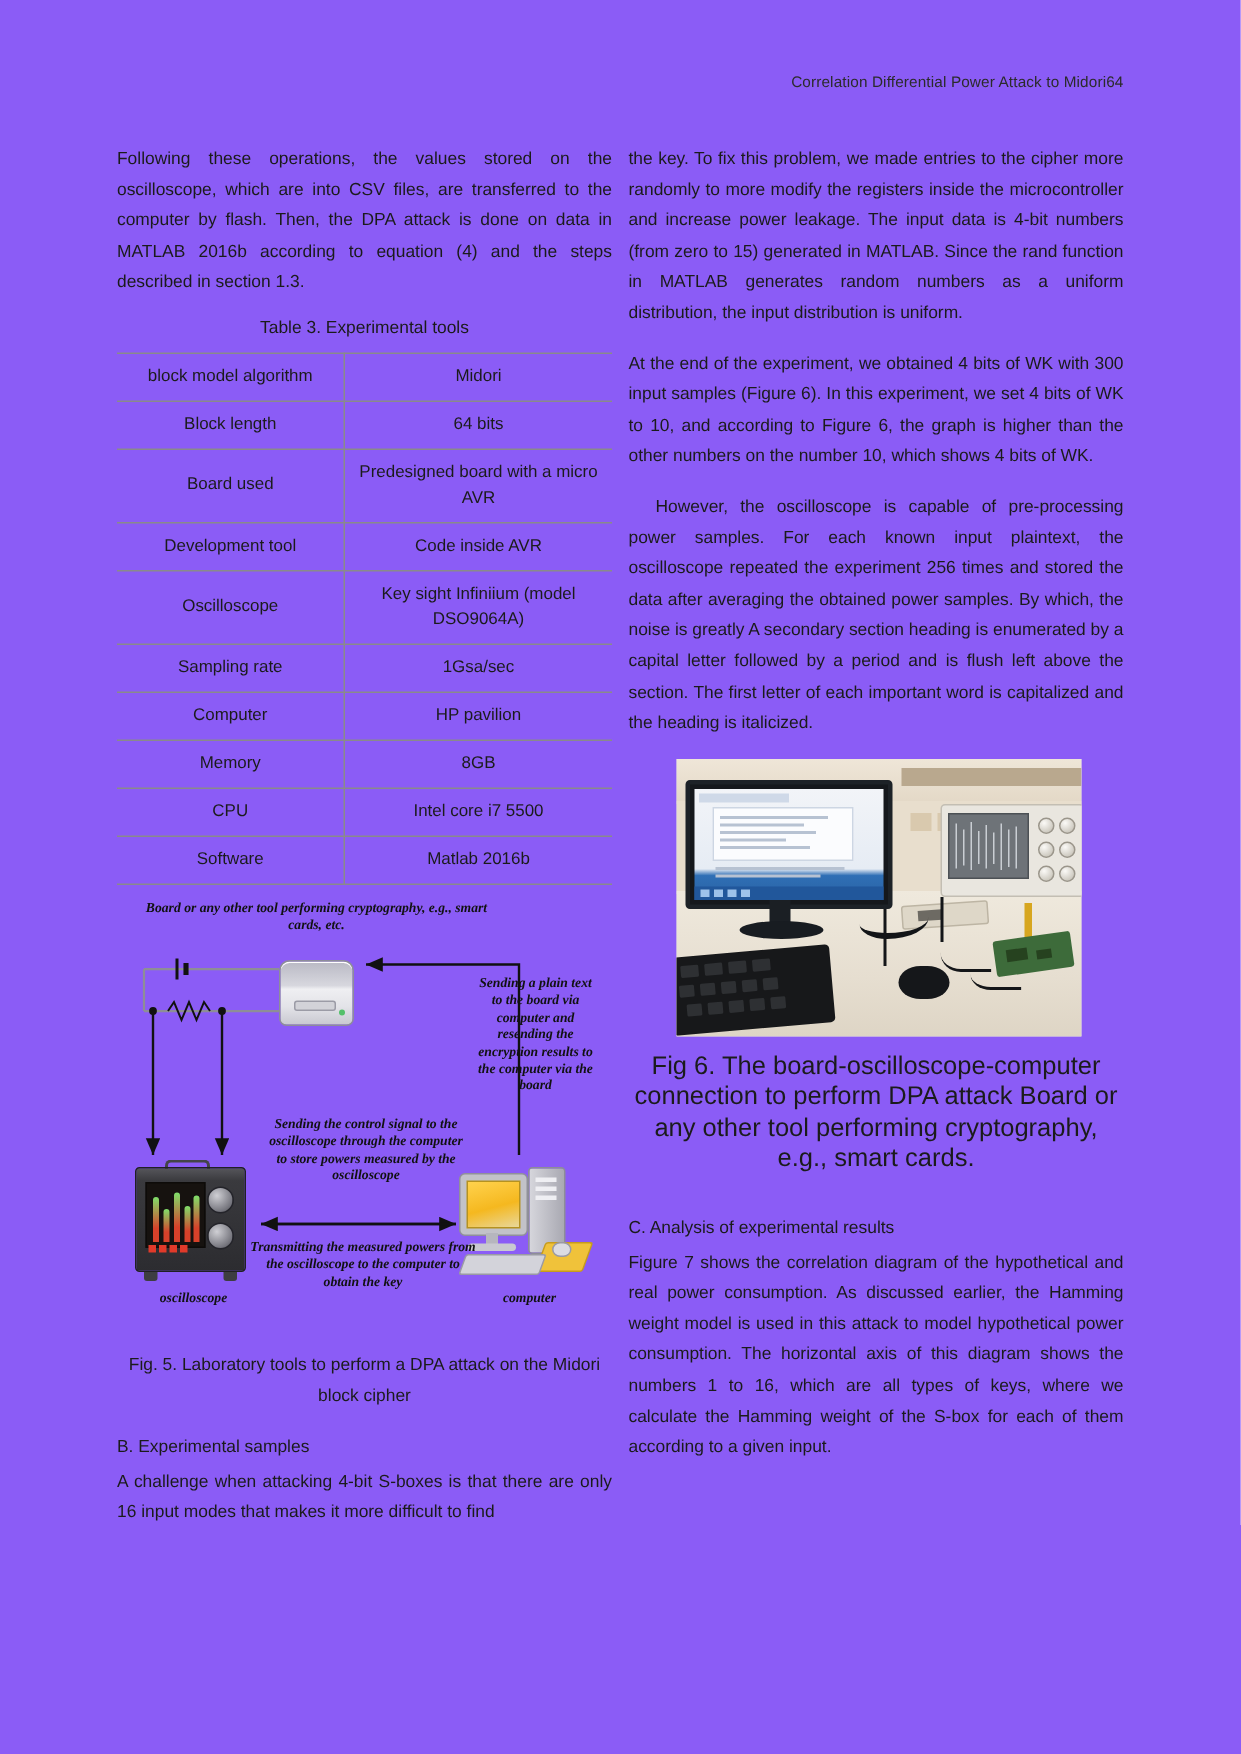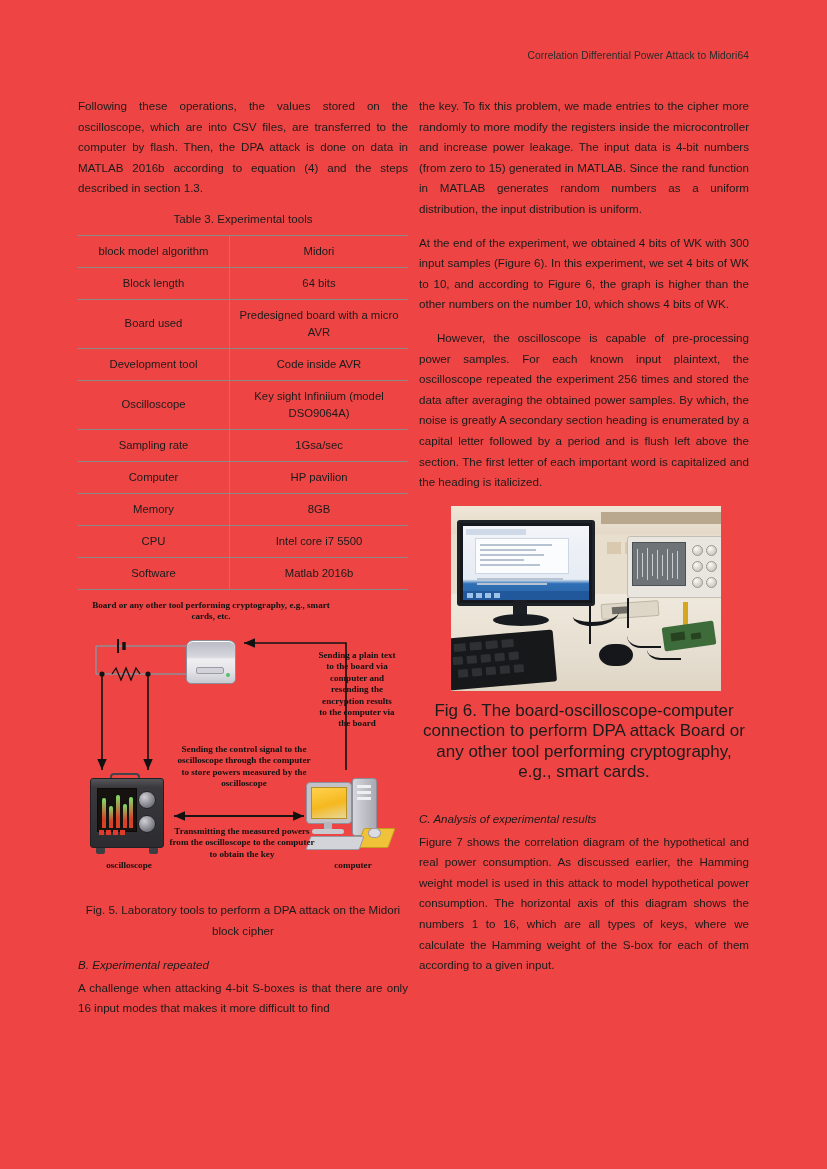--- a/index.html
+++ b/index.html
@@ -11,21 +11,21 @@
     width: 827px;
     height: 1169px;
     position: relative;
     font-family: "Liberation Sans", sans-serif;
     color: #1b1b1b;
     overflow: hidden;
   }
   .page {
     position: absolute;
     inset: 0;
-    background: #ef4444;
+    background: #8b5cf6;
   }
 
   
   .header {
     position: absolute;
     top: 50px;
     right: 78px;
     font-size: 10.2px;
     color: #2b2b2b;
     letter-spacing: 0.1px;
@@ -48,21 +48,20 @@
     text-justify: inter-word;
     color: #1b1b1b;
   }
   p.body.indent { text-indent: 18px; }
   p.body.last { margin-bottom: 0; }
 
   .sec-head {
     margin: 0 0 2px 0;
     font-size: 11.6px;
     line-height: 20.6px;
-    font-style: italic;
     color: #1b1b1b;
   }
 
   
   .table-title {
     margin: 9px 0 10px 0;
     font-size: 11.6px;
     text-align: center;
     color: #1b1b1b;
   }
@@ -85,20 +84,21 @@
     width: 139px;
     border-right: 1.1px solid #8a8a8a;
   }
 
   
   .fig5 {
     position: relative;
     width: 330px;
     height: 290px;
     margin-top: 8px;
+    font-style: italic;
   }
   .fig5 svg { position: absolute; left: 0; top: 0; }
   .dg-label {
     position: absolute;
     font-family: "Liberation Serif", serif;
     font-weight: bold;
     font-size: 9.1px;
     line-height: 11.4px;
     color: #111;
     text-align: center;
@@ -420,21 +420,21 @@
       <div class="dg-label dg-top">Board or any other tool performing cryptography, e.g., smart cards, etc.</div>
       <div class="dg-label dg-right">Sending a plain text to the board via computer and resending the encryption results to the computer via the board</div>
       <div class="dg-label dg-bottom">Transmitting the measured powers from the oscilloscope to the computer to obtain the key</div>
       <div class="dg-label dg-mid">Sending the control signal to the oscilloscope through the computer to store powers measured by the oscilloscope</div>
       <div class="dg-label dg-osc">oscilloscope</div>
       <div class="dg-label dg-comp">computer</div>
     </div>
 
     <div class="caption-left">Fig. 5. Laboratory tools to perform a DPA attack on the Midori block cipher</div>
 
-    <div class="sec-head">B. Experimental repeated</div>
+    <div class="sec-head">B. Experimental samples</div>
     <p class="body last">A challenge when attacking 4-bit S-boxes is that there are only 16 input modes that makes it more difficult to find</p>
   </div>
 
   <div class="col col-right">
 
     <p class="body">the key. To fix this problem, we made entries to the cipher more randomly to more modify the registers inside the microcontroller and increase power leakage. The input data is 4-bit numbers (from zero to 15) generated in MATLAB. Since the rand function in MATLAB generates random numbers as a uniform distribution, the input distribution is uniform.</p>
     <p class="body">At the end of the experiment, we obtained 4 bits of WK with 300 input samples (Figure 6). In this experiment, we set 4 bits of WK to 10, and according to Figure 6, the graph is higher than the other numbers on the number 10, which shows 4 bits of WK.</p>
     <p class="body indent">However, the oscilloscope is capable of pre-processing power samples. For each known input plaintext, the oscilloscope repeated the experiment 256 times and stored the data after averaging the obtained power samples. By which, the noise is greatly A secondary section heading is enumerated by a capital letter followed by a period and is flush left above the section. The first letter of each important word is capitalized and the heading is italicized.</p>
 
     <div class="photo">

